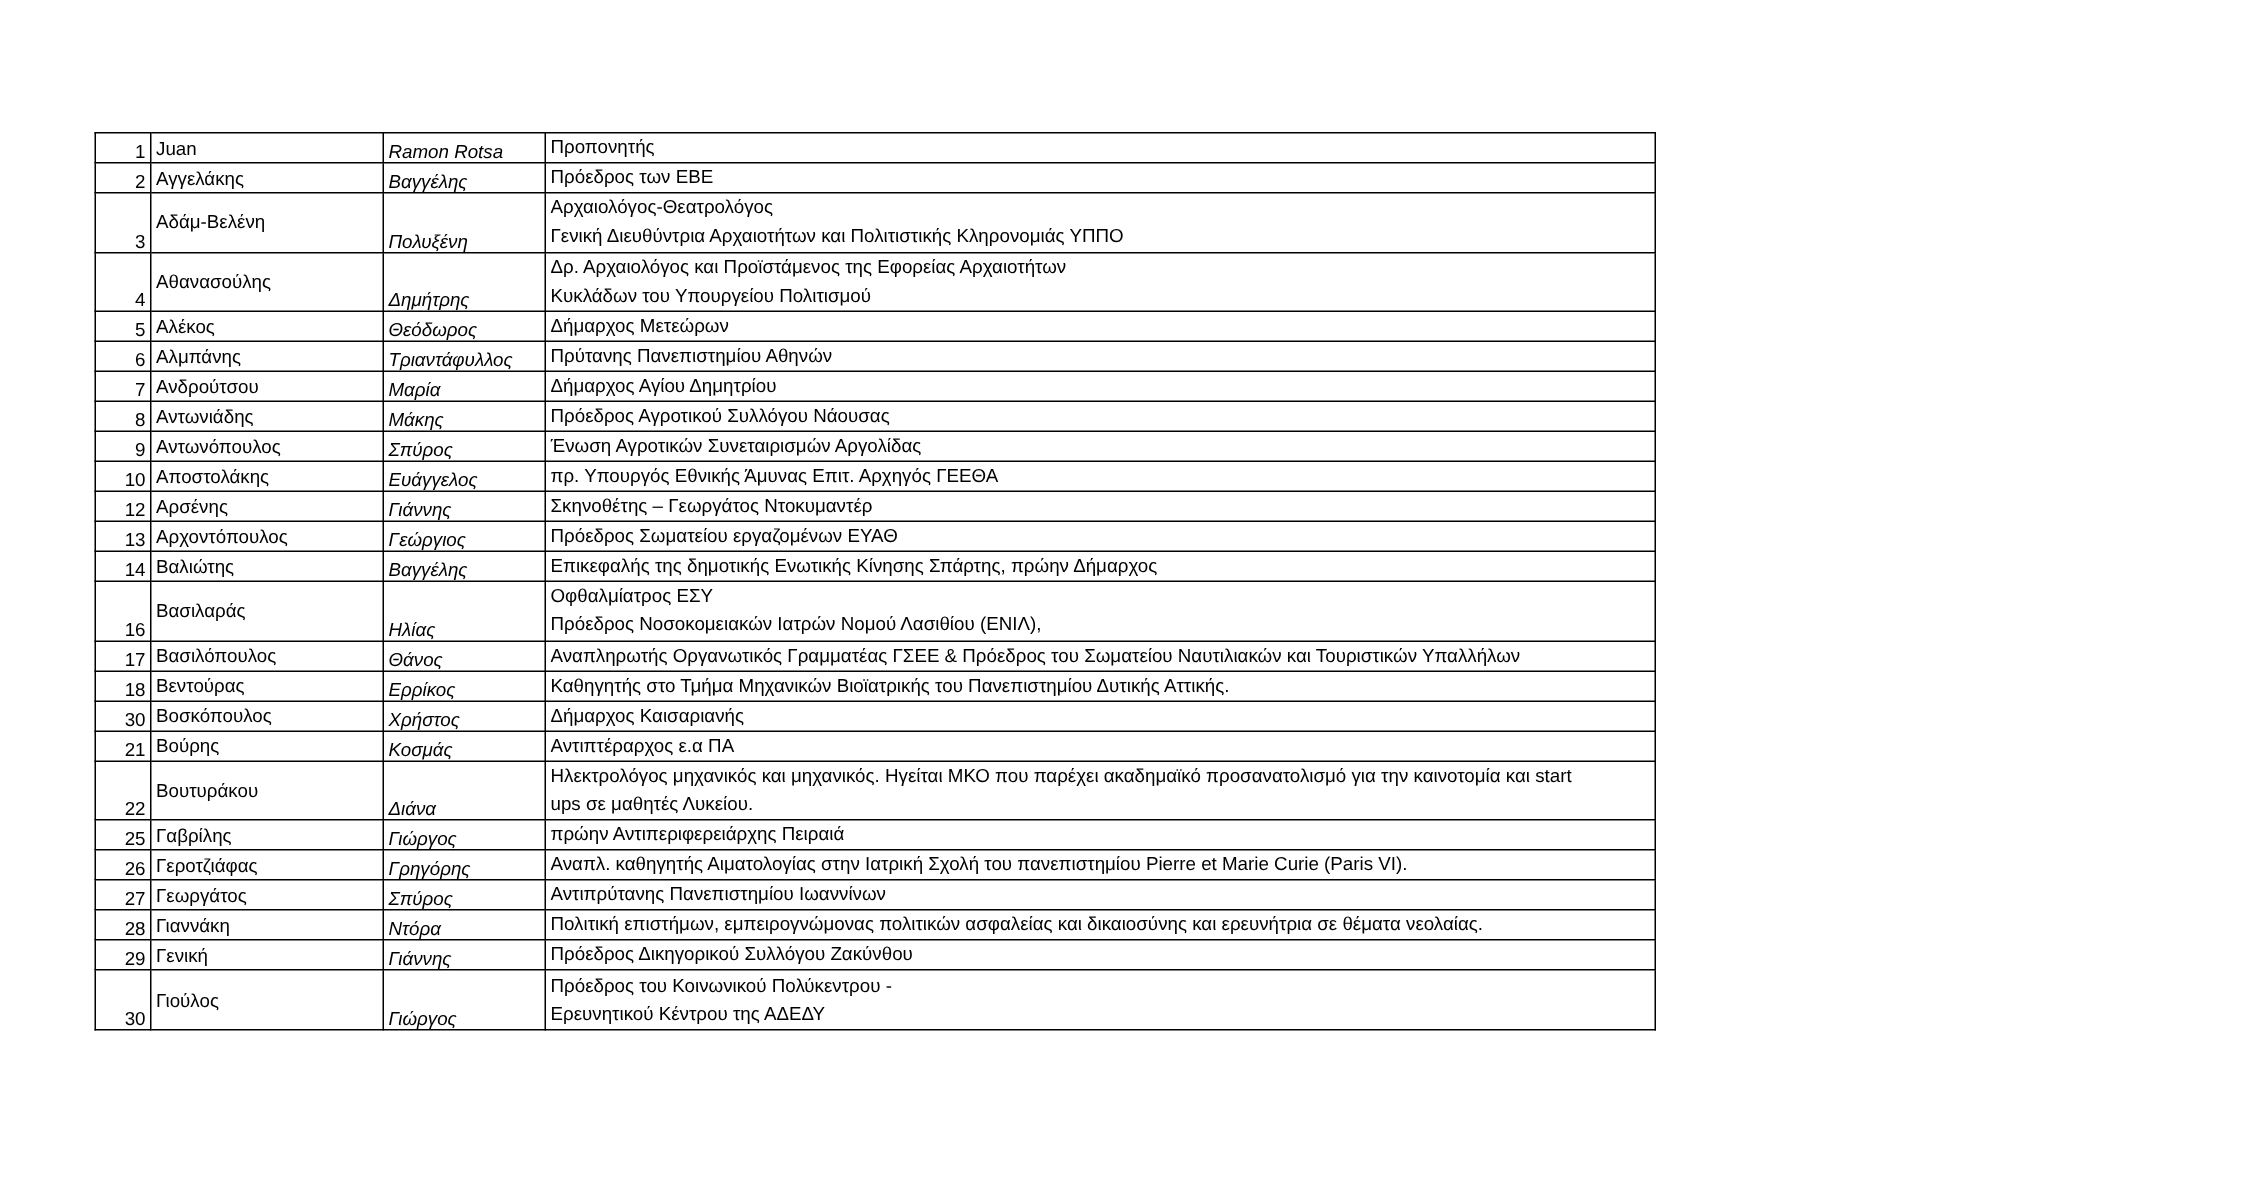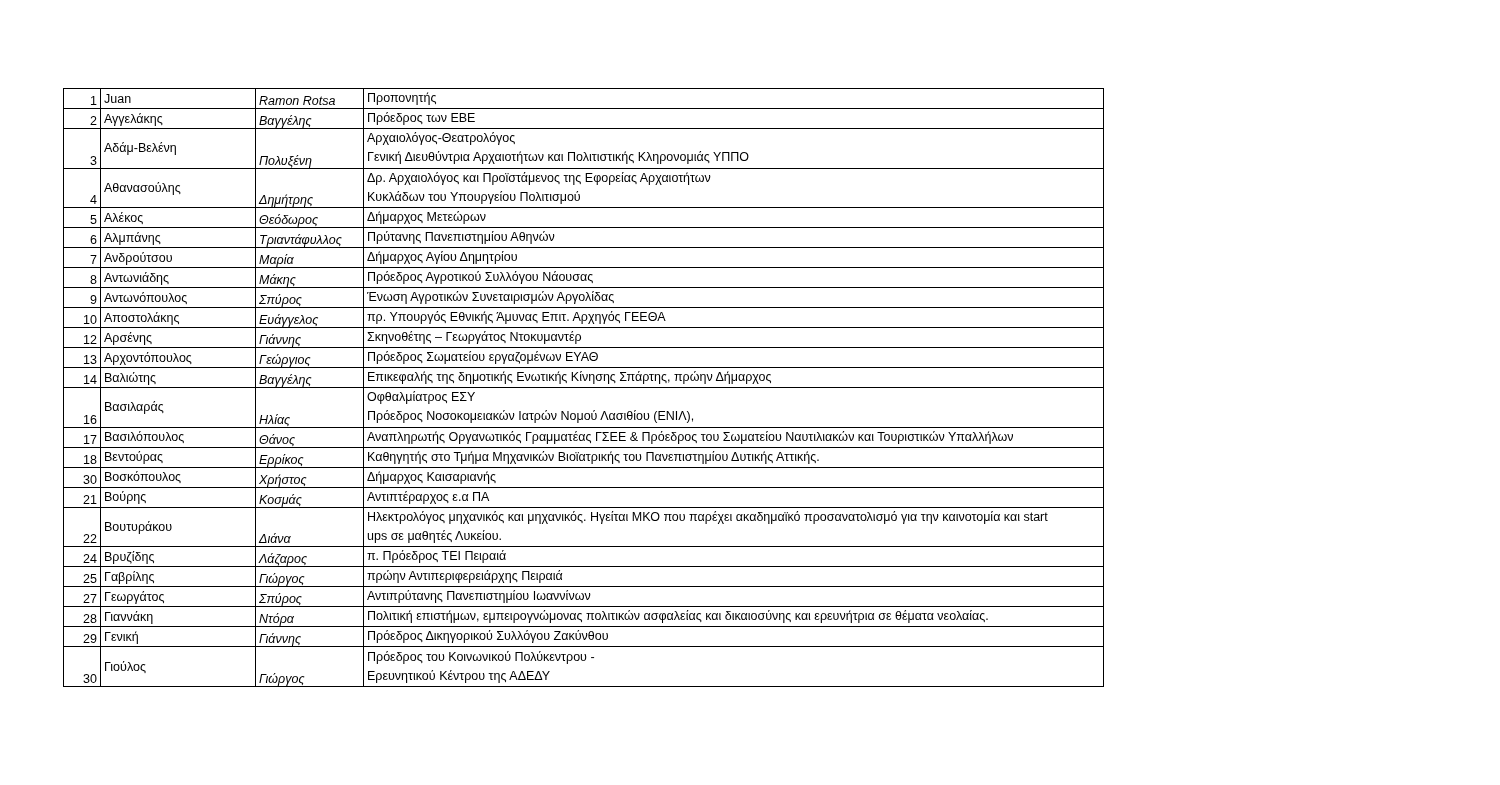--- a/index.html
+++ b/index.html
@@ -219,33 +219,33 @@
       <tr class="row-double">
         <td class="col-num">22</td>
         <td class="col-last">Βουτυράκου</td>
         <td class="col-first">Διάνα</td>
         <td class="col-desc">
           <div class="desc-line">Ηλεκτρολόγος μηχανικός και μηχανικός. Ηγείται ΜΚΟ που παρέχει ακαδημαϊκό προσανατολισμό για την καινοτομία και start</div>
           <div class="desc-line">ups σε μαθητές Λυκείου.</div>
         </td>
       </tr>
       <tr class="row-single">
-        <td class="col-num">24</td>
-        <td class="col-last">Βρυζίδης</td>
-        <td class="col-first">Λάζαρος</td>
-        <td class="col-desc">
-          <div class="desc-line">π. Πρόεδρος ΤΕΙ Πειραιά</div>
-        </td>
-      </tr>
-      <tr class="row-single">
         <td class="col-num">25</td>
         <td class="col-last">Γαβρίλης</td>
         <td class="col-first">Γιώργος</td>
         <td class="col-desc">
           <div class="desc-line">πρώην Αντιπεριφερειάρχης Πειραιά</div>
+        </td>
+      </tr>
+      <tr class="row-single">
+        <td class="col-num">26</td>
+        <td class="col-last">Γεροτζιάφας</td>
+        <td class="col-first">Γρηγόρης</td>
+        <td class="col-desc">
+          <div class="desc-line">Αναπλ. καθηγητής Αιματολογίας στην Ιατρική Σχολή του πανεπιστημίου Pierre et Marie Curie (Paris VI).</div>
         </td>
       </tr>
       <tr class="row-single">
         <td class="col-num">27</td>
         <td class="col-last">Γεωργάτος</td>
         <td class="col-first">Σπύρος</td>
         <td class="col-desc">
           <div class="desc-line">Αντιπρύτανης Πανεπιστημίου Ιωαννίνων</div>
         </td>
       </tr>

